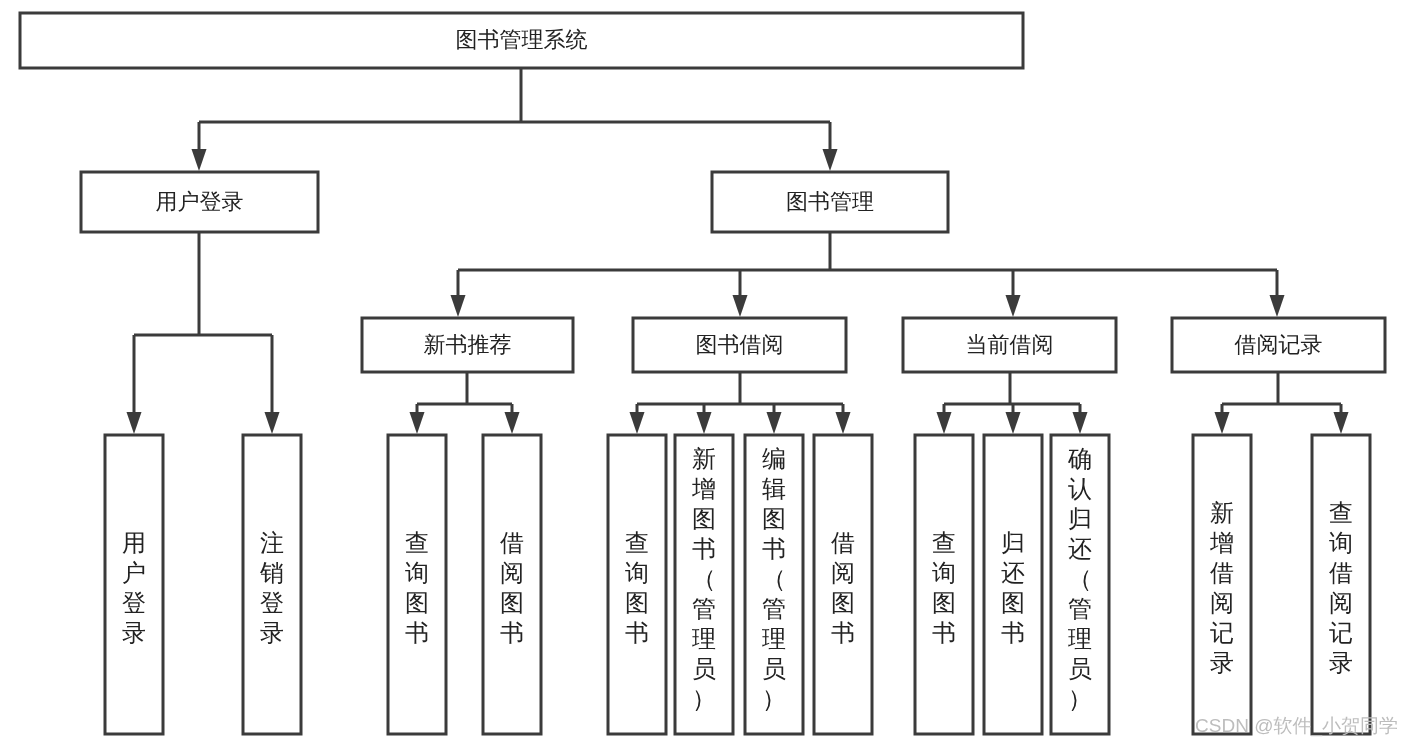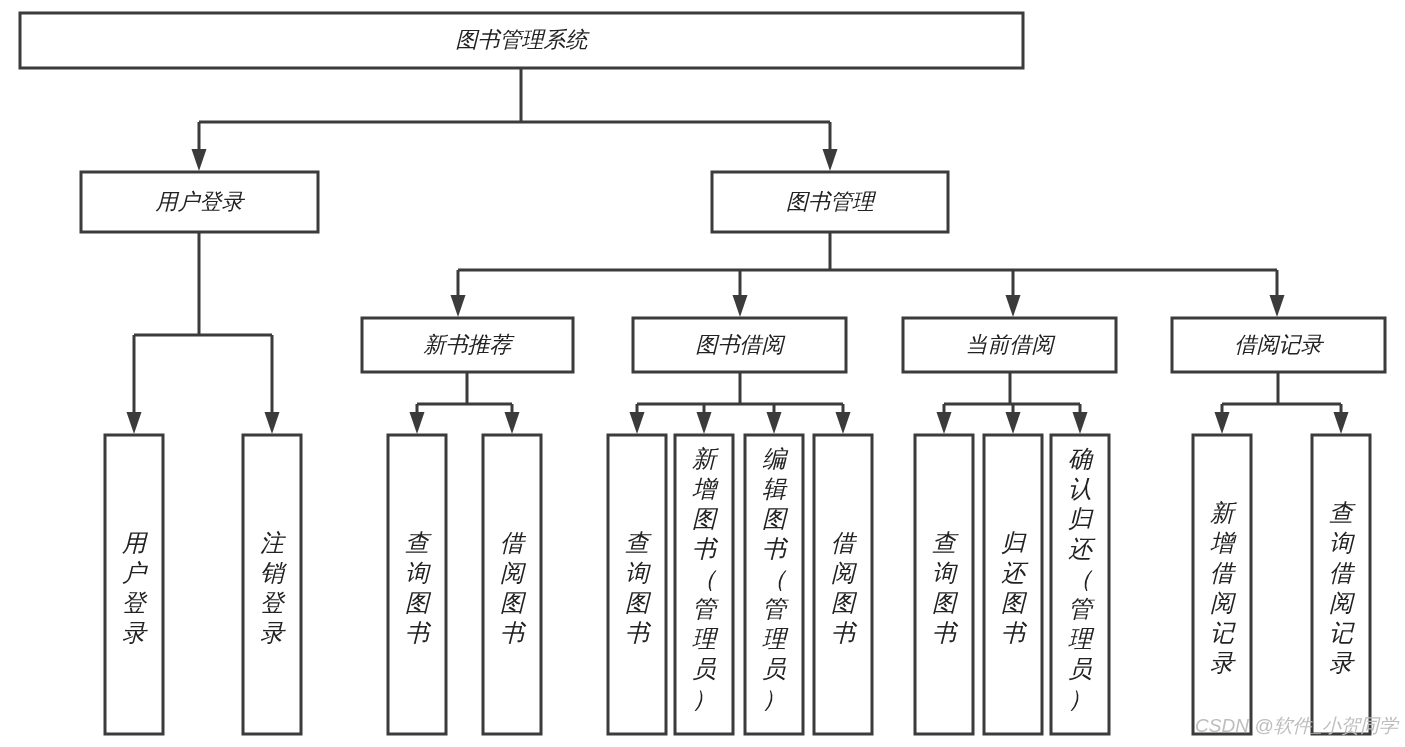--- a/index.html
+++ b/index.html
@@ -13,21 +13,20 @@
     font-family: "Liberation Sans", "DejaVu Sans", sans-serif;
     overflow: hidden;
     position: relative;
   }
   #diagram-root {
     position: absolute;
     left: 0;
     top: 0;
     width: 1326px;
     height: 747px;
-    font-style: italic;
   }
   svg.diagram-canvas {
     display: block;
     width: 1405px;
     height: 747px;
   }
   .node-box {
     fill: #ffffff;
     stroke: #3b3b3b;
     stroke-width: 3;

